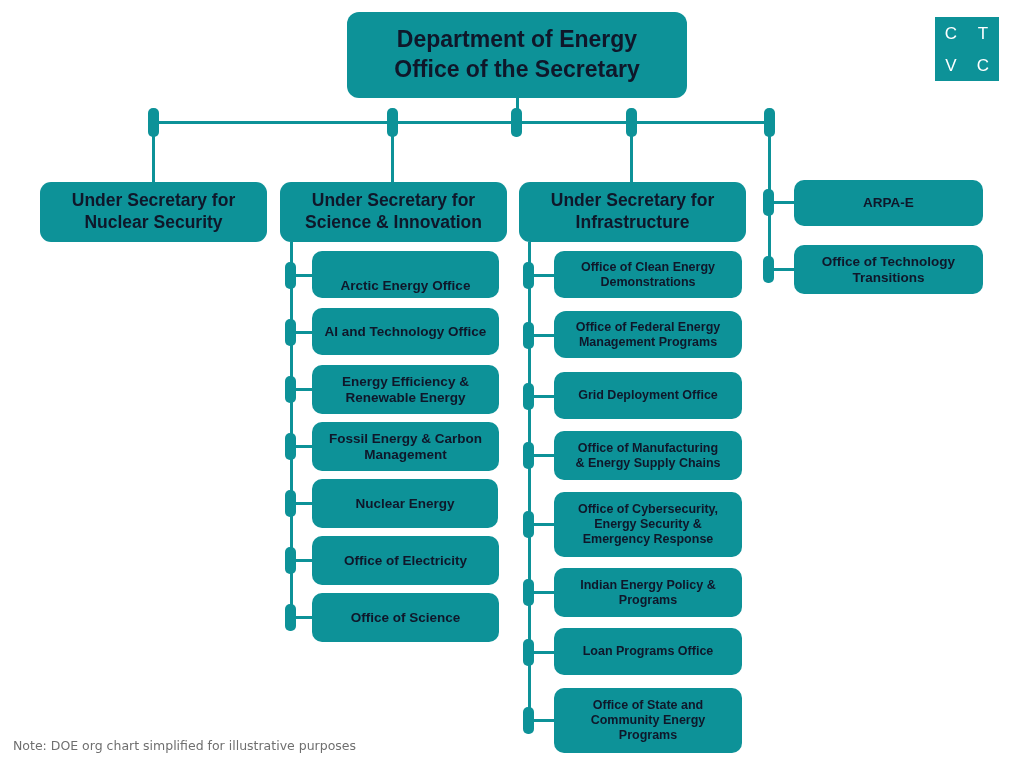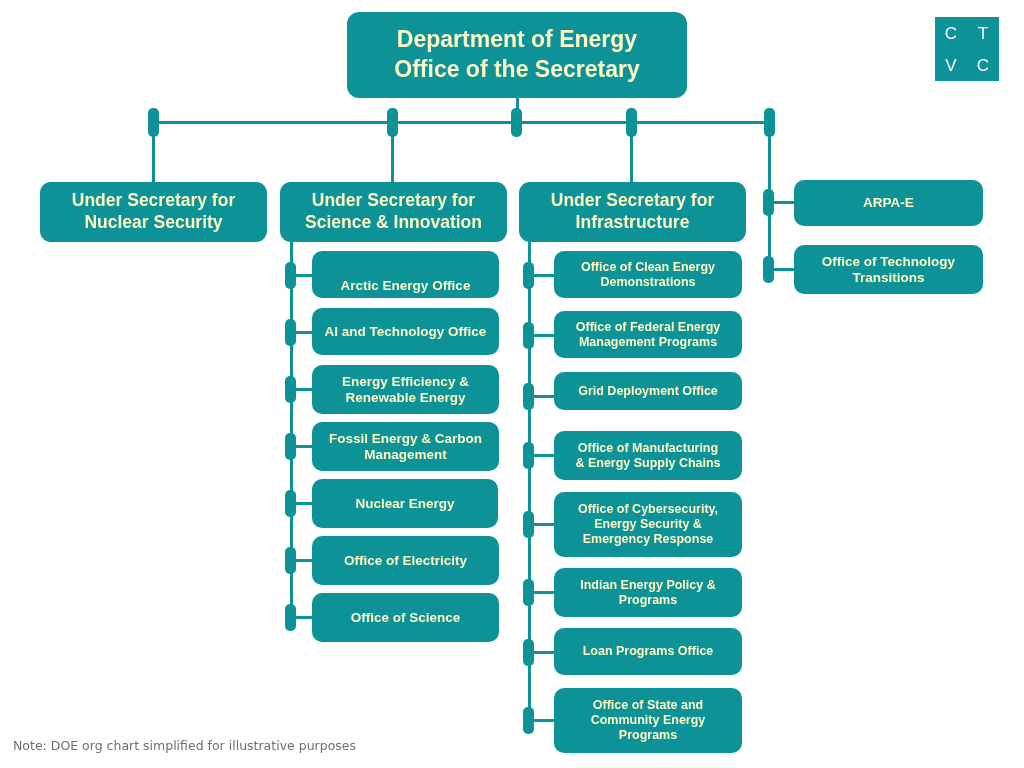--- a/index.html
+++ b/index.html
@@ -4,21 +4,21 @@
 <style>
   html,body{margin:0;padding:0;}
   body{
     width:1024px;height:768px;background:#ffffff;position:relative;
     font-family:"Liberation Sans", sans-serif;overflow:hidden;
   }
   .stage{position:absolute;left:0;top:0;width:1024px;height:768px;}
 
   
   .node{
-    position:absolute;background:#0d9298;color:#fef9c3;
+    position:absolute;background:#0d9298;color:#0f172a;
     border-radius:10px;display:flex;align-items:center;justify-content:center;
     text-align:center;font-weight:bold;line-height:1.18;box-sizing:border-box;
     padding:4px 8px;
   }
   .node.root{border-radius:12px;font-size:23px;line-height:1.3;}
   .node.tier1{font-size:17.5px;line-height:1.25;border-radius:11px;}
   .node.leaf{font-size:13.5px;}
   .node.leaf-sm{font-size:12.5px;}
 
   
@@ -177,28 +177,28 @@
   <div class="pill sm" style="left:523px;top:707px;"></div>
   <div class="line-h" style="left:534px;top:719px;width:21px;"></div>
 
   <div class="node leaf-sm" style="left:554px;top:251px;width:188px;height:47px;">
     <div>
       <div>Office of Clean Energy</div>
       <div>Demonstrations</div>
     </div>
   </div>
 
-  <div class="node leaf-sm" style="left:554px;top:311px;width:188px;height:47px;">
+  <div class="node leaf-sm" style="left:554px;top:311px;width:188px;height:47px;border-radius:12px;">
     <div>
       <div>Office of Federal Energy</div>
       <div>Management Programs</div>
     </div>
   </div>
 
-  <div class="node leaf-sm" style="left:554px;top:372px;width:188px;height:38px;">
+  <div class="node leaf-sm" style="left:554px;top:372px;width:188px;height:47px;">
     <div>
         <div>Grid Deployment Office</div>
       </div>
   </div>
 
   <div class="node leaf-sm" style="left:554px;top:431px;width:188px;height:49px;">
     <div>
       <div>Office of Manufacturing</div>
       <div>&amp; Energy Supply Chains</div>
     </div>

